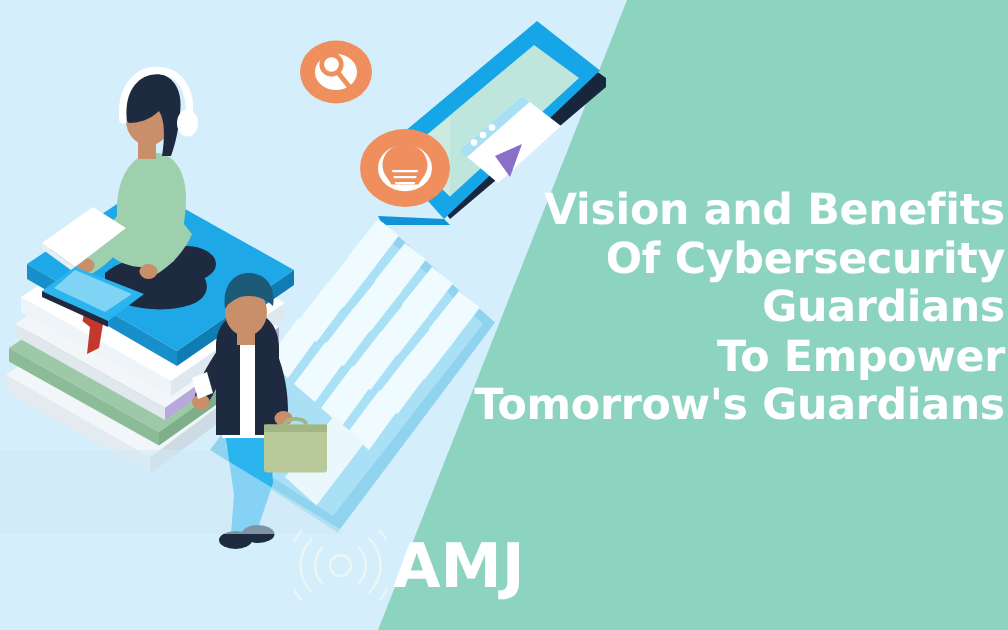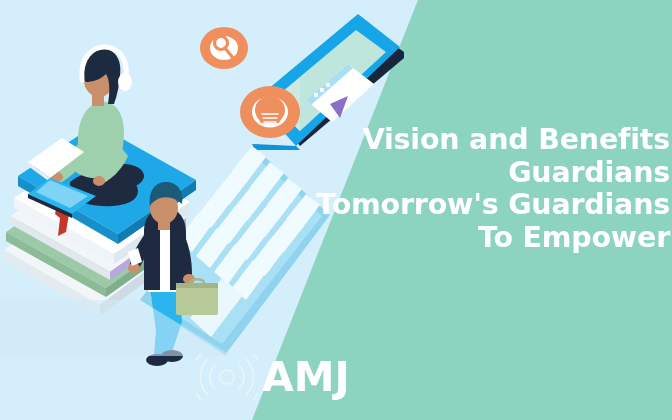--- a/index.html
+++ b/index.html
@@ -208,23 +208,24 @@
       <rect x="158" y="218" width="12" height="12" fill="#c98f6a"></rect>
       <ellipse cx="164" cy="208" rx="14" ry="16" fill="#c98f6a"></ellipse>
       <path d="M150 206 C148 190 156 182 166 182 C178 182 184 192 182 204 C176 198 168 196 160 198 C156 200 152 202 150 206 Z" fill="#1d5a78"></path>
     </g>
 
     <polygon points="0,300 140,300 232,356 0,356" fill="#cfe9f8" opacity="0.55"></polygon>
   </svg>
 
   <div class="headline">
     <span class="ln">Vision and Benefits</span>
+    <span class="ln">Of Cybersecurity</span>
     <span class="ln">Guardians</span>
+    <span class="ln">To Empower</span>
     <span class="ln">Tomorrow's Guardians</span>
-    <span class="ln">To Empower</span>
   </div>
 
   <div class="logo">
     <svg class="wave" viewBox="0 0 62 52">
       <g fill="none" stroke="#eef7f4" stroke-width="1.6" stroke-linecap="round" opacity="0.92">
         <circle cx="31" cy="26" r="7"></circle>
         <path d="M43 14 A17 17 0 0 1 43 38"></path>
         <path d="M19 14 A17 17 0 0 0 19 38"></path>
         <path d="M50 8 A25 25 0 0 1 50 44"></path>
         <path d="M12 8 A25 25 0 0 0 12 44"></path>

